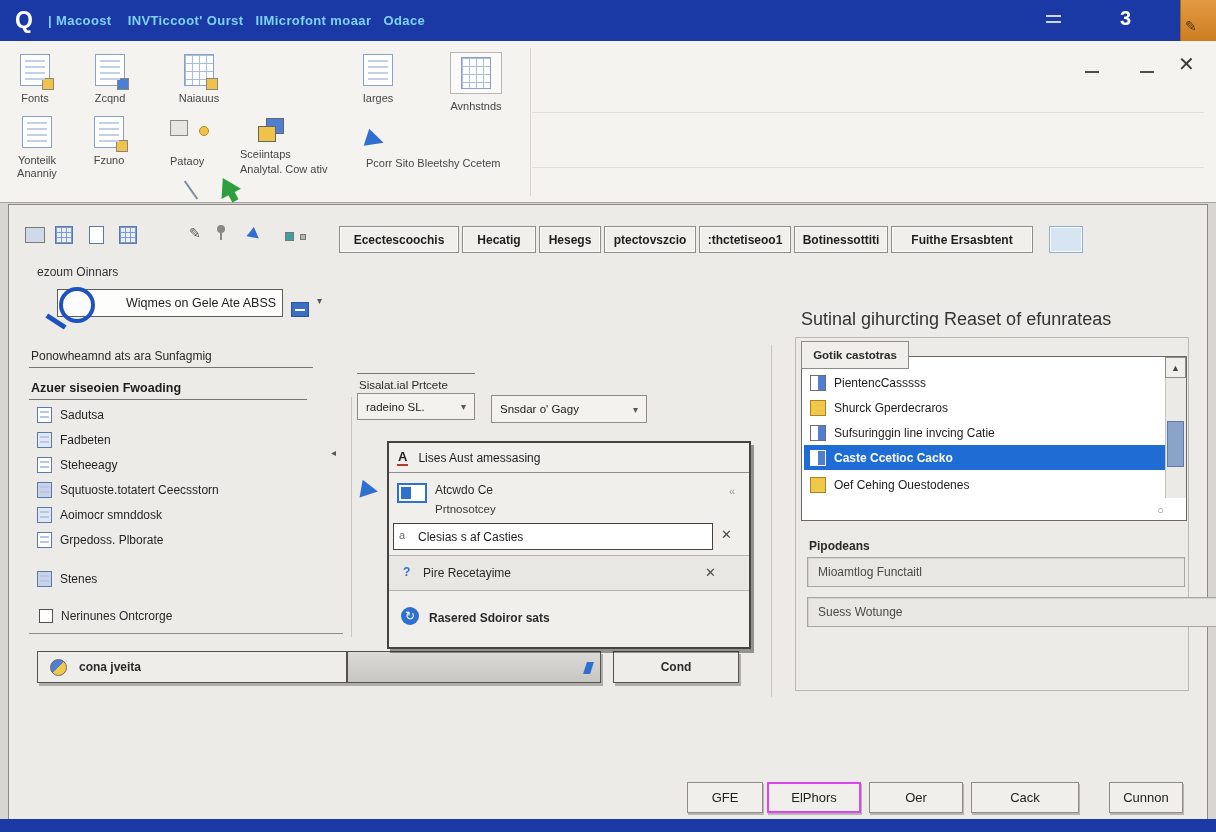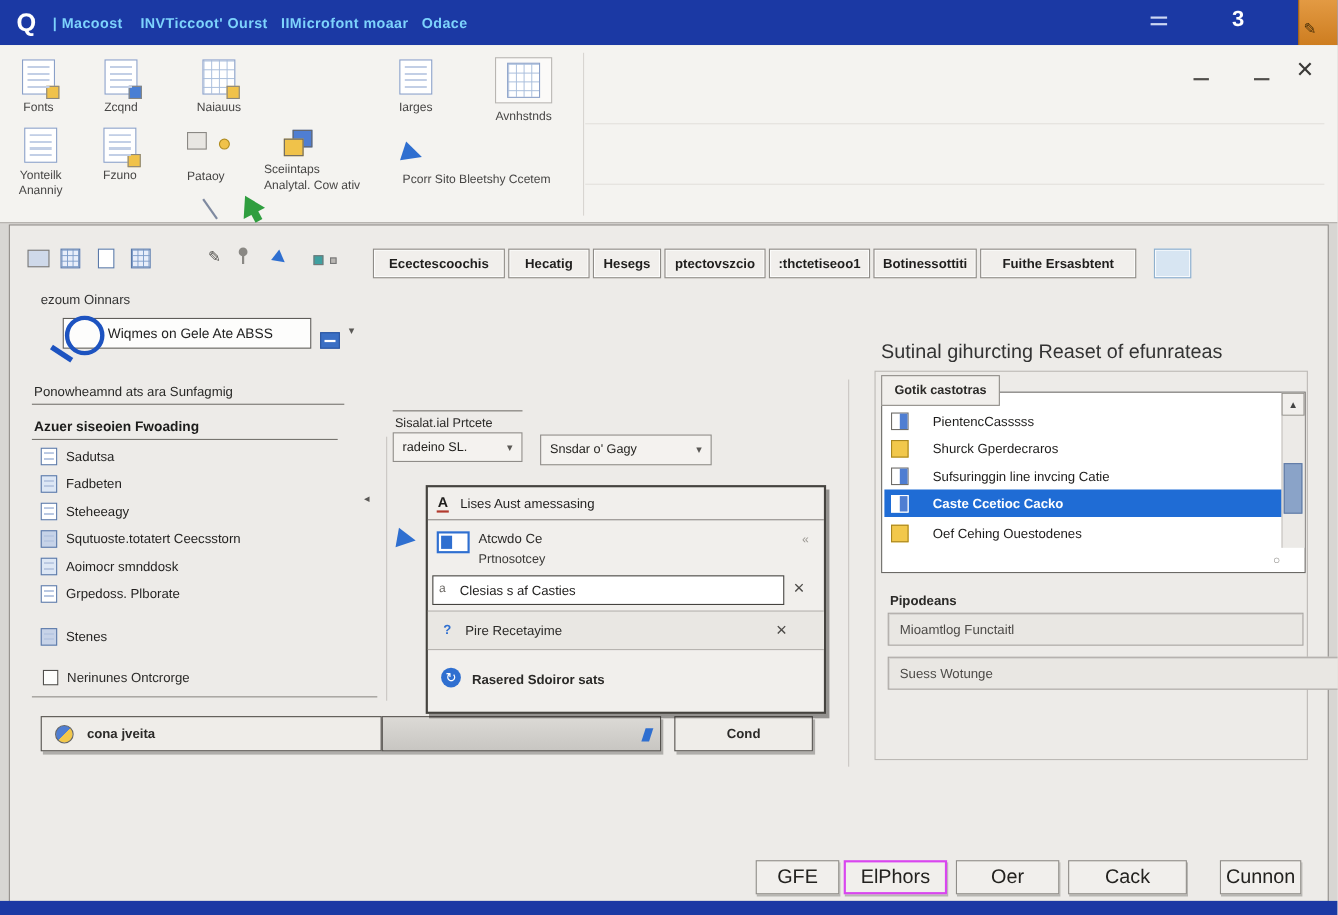--- a/index.html
+++ b/index.html
@@ -53,21 +53,21 @@
   .pin-ic { width:8px; height:8px; border-radius:50%; background:#8a8884; position:relative; }
   .pin-ic::after { content:""; position:absolute; left:3px; top:7px; width:2px; height:8px; background:#8a8884; }
   .tri-blue { width:0; height:0; border-top:6px solid transparent; border-bottom:6px solid transparent; border-left:11px solid #2f6fd0; transform:rotate(38deg); }
   .sq { border:1px solid #777; }
 
   .tab-row { display:flex; gap:3px; }
   .tab-box { height:27px; background:#f1efec; border:1px solid #8f8c88; font-weight:bold; font-size:12px; color:#1f1e1d;
              display:flex; align-items:center; justify-content:center; padding:0 4px; box-shadow:inset 0 0 0 1px #ffffffcc; }
   .tab-mini { background:#d7e5f2; border:1px solid #8fb0cd; }
 
-  .search-input { padding-left:40px; font-size:12.5px; color:#222; background:#fdfdfc; border:1.5px solid #5f5d59; width:100%; height:100%; font-family:"Liberation Sans",sans-serif; }
+  .search-input { padding-left:68px; font-size:12.5px; color:#222; background:#fdfdfc; border:1.5px solid #5f5d59; width:100%; height:100%; font-family:"Liberation Sans",sans-serif; }
   .mag-circle { width:36px; height:36px; border:4px solid #1d53c0; border-radius:50%; background:transparent; }
   .mag-handle { width:22px; height:5px; background:#1d53c0; transform:rotate(33deg); }
   .drawer-ic { width:18px; height:15px; background:#3b6fc4; border:1px solid #2b55a0; position:relative; }
   .drawer-ic::after { content:""; position:absolute; left:3px; top:6px; right:3px; height:2px; background:#fff; }
 
   .underline { height:1px; background:#77746f; }
   .list-item { display:flex; align-items:center; gap:8px; font-size:12px; color:#201f1e; height:20px; }
   .mini { width:15px; height:16px; border:1px solid #5b79a8; background:#fff; position:relative; flex:none; }
   .mini::after { content:""; position:absolute; left:2px; right:2px; top:3px; height:9px;
      background:repeating-linear-gradient(to bottom,#b9c8e2 0 2px,transparent 2px 5px); }
@@ -91,32 +91,32 @@
   .atc-ic::after { content:""; position:absolute; left:2px; top:2px; bottom:2px; width:10px; background:#2f6fd0; }
   .mid-input { border:1.5px solid #45433f; background:#fff; font-size:12px; padding-left:24px; font-family:"Liberation Sans",sans-serif; color:#1d1c1b; }
   .row-light { background:#e9e7e3; border-top:1px solid #b7b4b0; border-bottom:1px solid #b7b4b0; }
   .clear-x { color:#4d4b48; font-size:13px; }
   .blue-circle { width:18px; height:18px; border-radius:50%; background:#2f6fd0; color:#fff; font-size:12px; text-align:center; line-height:18px; }
 
   .divider-v { width:1px; background:#c9c6c2; }
   .right-box { border:1px solid #bcb9b5; }
   .tab-single { background:#f1efec; border:1px solid #8f8c88; font-weight:bold; font-size:11.5px; display:flex; align-items:center; justify-content:center; }
   .listbox { background:#fff; border:1.5px solid #6b6965; }
-  .li-row { position:absolute; height:25px; display:flex; align-items:center; gap:22px; padding-left:6px; font-size:12px; color:#1d1c1b; }
+  .li-row { position:absolute; height:25px; display:flex; align-items:center; gap:8px; padding-left:6px; font-size:12px; color:#1d1c1b; }
   .li-row.selected { background:#1f6cd5; color:#fff; font-weight:bold; }
   .ic16 { width:16px; height:16px; border:1px solid #6f6d69; background:#fff; position:relative; flex:none; }
   .ic16.split::after { content:""; position:absolute; right:0; top:0; width:7px; height:100%; background:#4f7ed2; }
   .ic16.yellow { background:#f2c84b; border-color:#a8861f; }
   .li-row.selected .ic16 { border-color:#fff; }
   .scroll-btn { background:#f1efec; border:1px solid #8f8c88; display:flex; align-items:center; justify-content:center; font-size:9px; color:#444; }
   .scroll-track { background:#eceae7; border-left:1px solid #c5c2be; }
   .scroll-thumb { background:#8aa3c8; border:1px solid #5f7aa6; }
   .soft-field { background:#e9e7e3; border:1px solid #a9a6a2; box-shadow:inset 1px 1px 0 rgba(0,0,0,.08); font-size:12px; color:#4c4a47; padding-left:10px; font-family:"Liberation Sans",sans-serif; }
 
-  .btn { background:#f1efec; border:1px solid #8f8c88; display:flex; align-items:center; justify-content:center; font-size:18px; color:#23221f; box-shadow:1px 2px 0 rgba(60,58,54,.3); }
+  .btn { background:#f1efec; border:1px solid #8f8c88; display:flex; align-items:center; justify-content:center; font-size:13px; color:#23221f; box-shadow:1px 2px 0 rgba(60,58,54,.3); }
   .btn.primary { border:2px solid #d946ef; }
 
   .bottom-bar { left:0; top:819px; width:1216px; height:13px; background:#1b39a4; }
 </style>
 </head>
 <body>
 
 <div>
 
   <header class="abs titlebar">

